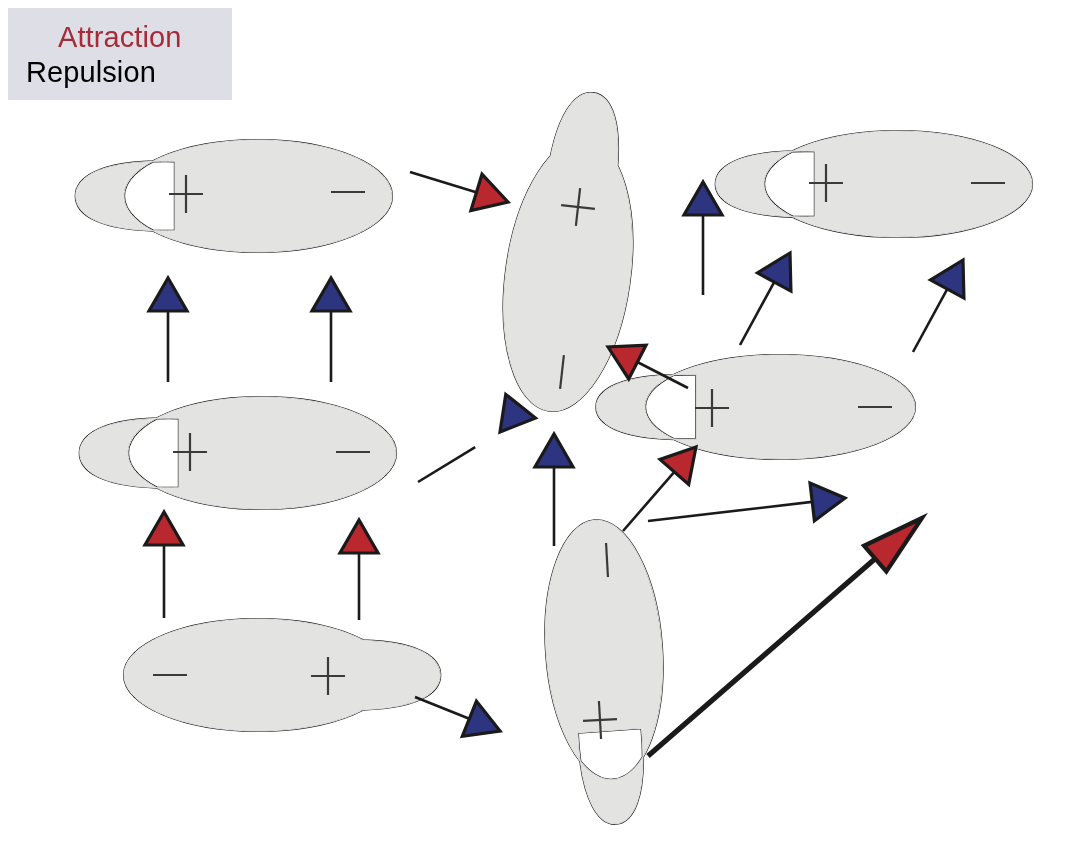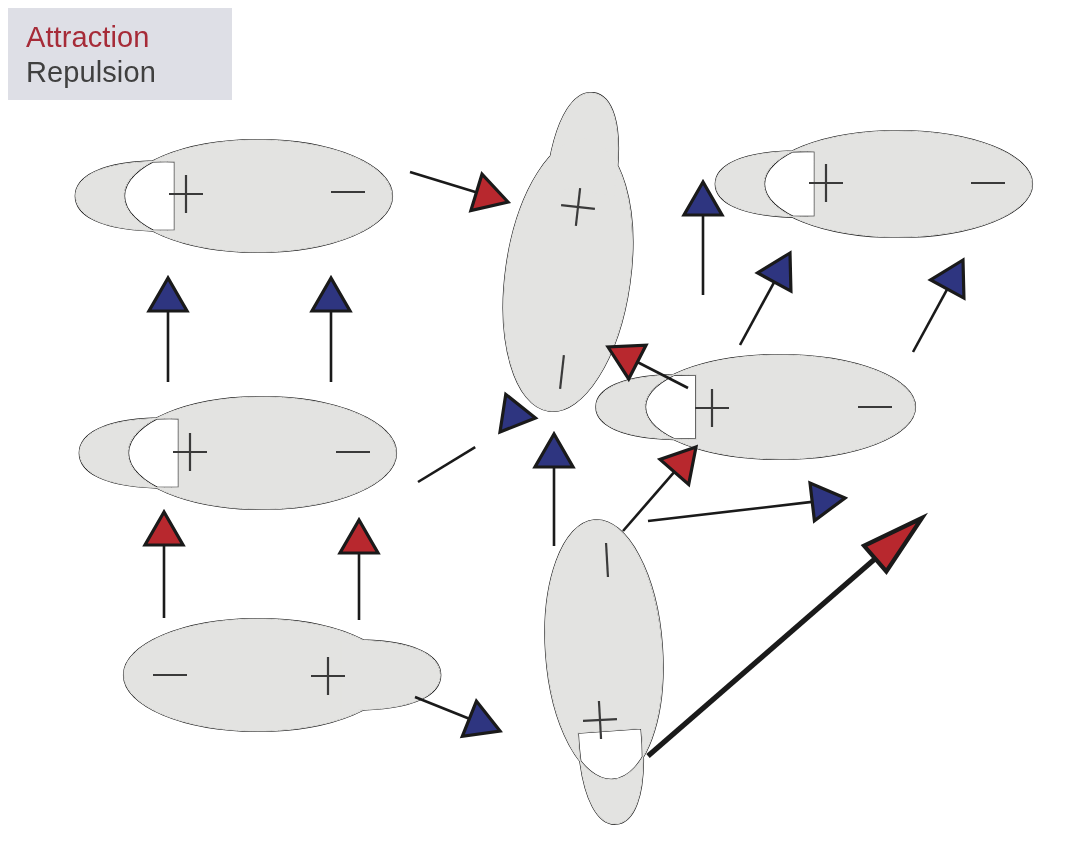--- a/index.html
+++ b/index.html
@@ -38,22 +38,22 @@
     box-sizing: border-box;
     padding: 12px 0 0 18px;
   }
   .legend-line {
     font-family: "Liberation Sans", sans-serif;
     font-size: 29px;
     line-height: 35px;
     letter-spacing: 0.1px;
     white-space: nowrap;
   }
-  #legend-attraction { color: #a62b38; }
-  #legend-repulsion  { color: #404040; }
+  #legend-attraction { color: #a62b38; margin-left: 32px; }
+  #legend-repulsion  { color: #000000; }
 </style>
 </head>
 <body>
 
 <div id="canvas-root">
 
   <svg id="diagram-svg" viewBox="0 0 1072 854" xmlns="http://www.w3.org/2000/svg">
     <g id="particles-layer">
         <g transform="translate(258,196) rotate(0)">
           <path d="M 134 0 C 134 30.928800000000003 74.0082 56 0 56 C -74.0082 56 -134 30.928800000000003 -134 0 C -134 -30.928800000000003 -74.0082 -56 0 -56 C 74.0082 -56 134 -30.928800000000003 134 0 Z M -83.08 -34.72 C -165.088 -36.456 -182.24 -15.624 -182.24 0 C -182.24 15.624 -165.088 36.456 -83.08 34.72 Z" fill="#e3e3e1" stroke="#1a1a1a" stroke-width="2.2" stroke-linejoin="round"></path>

